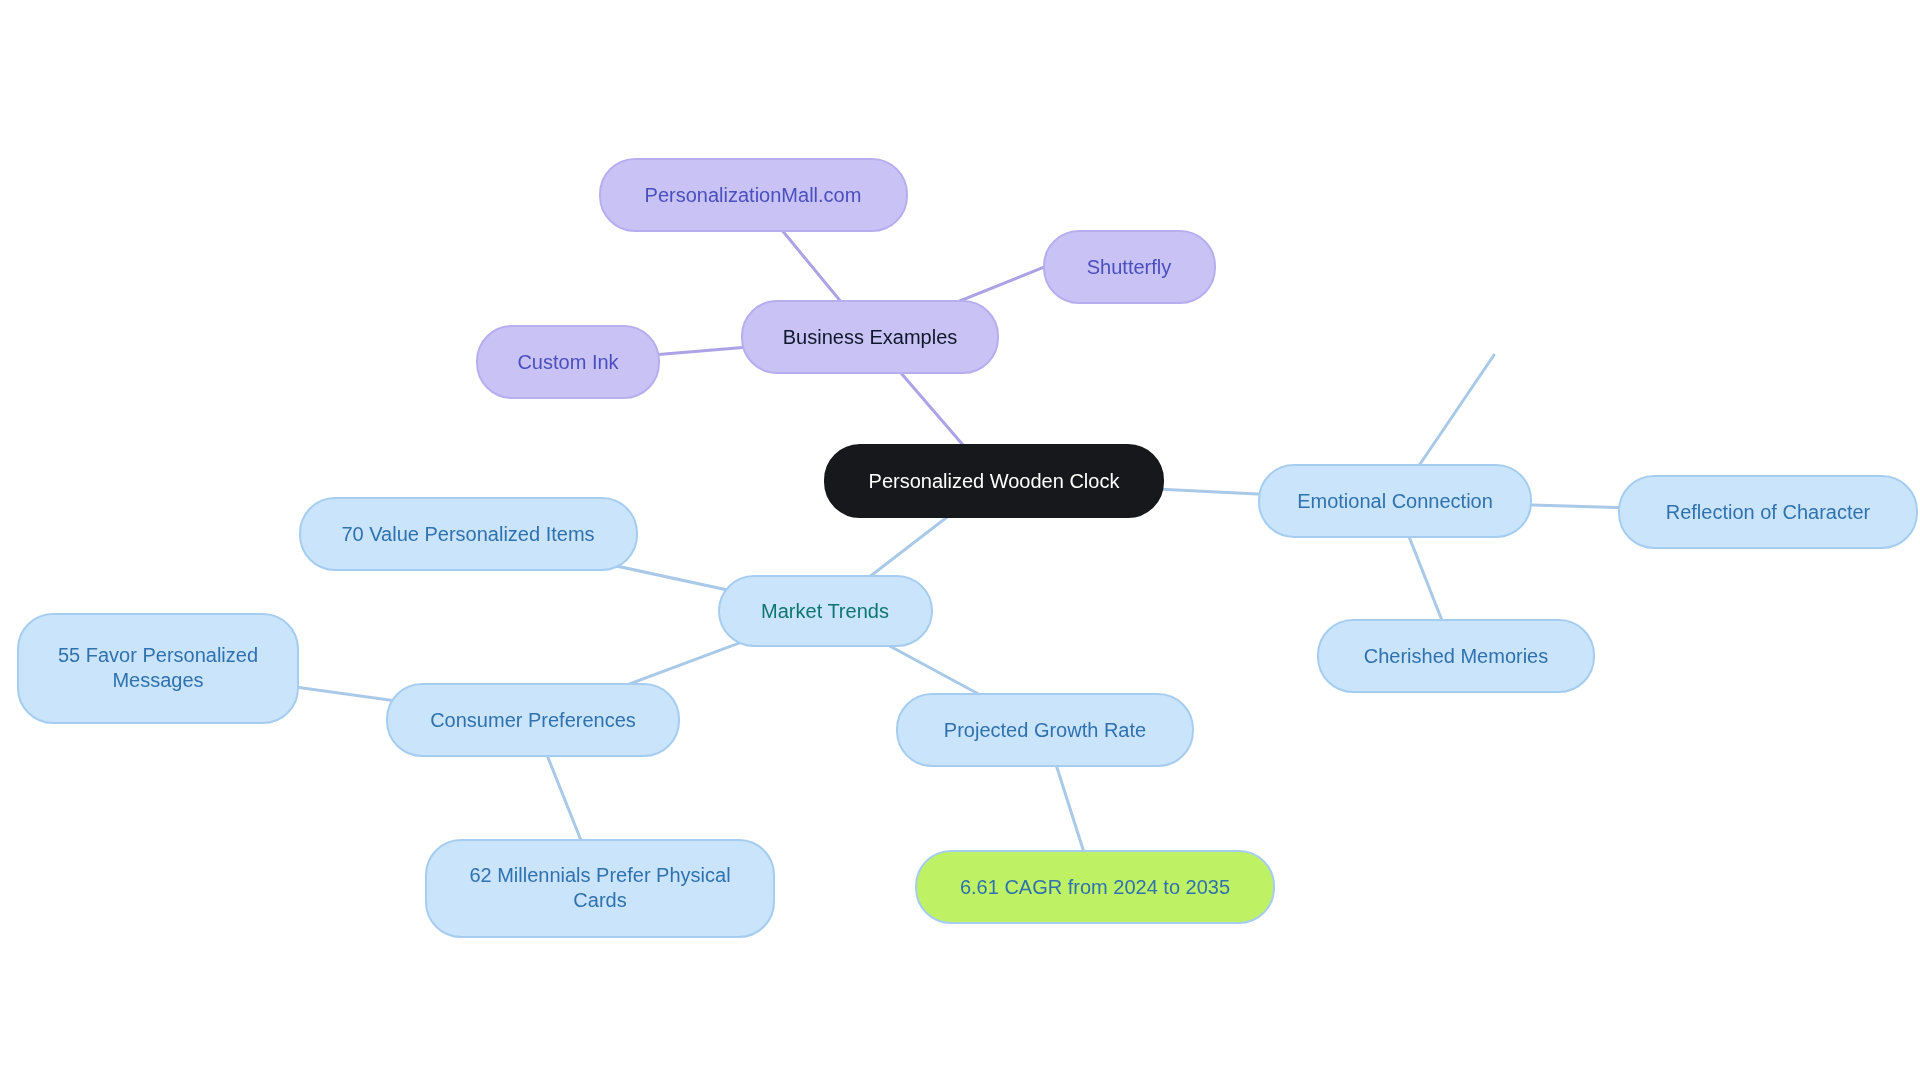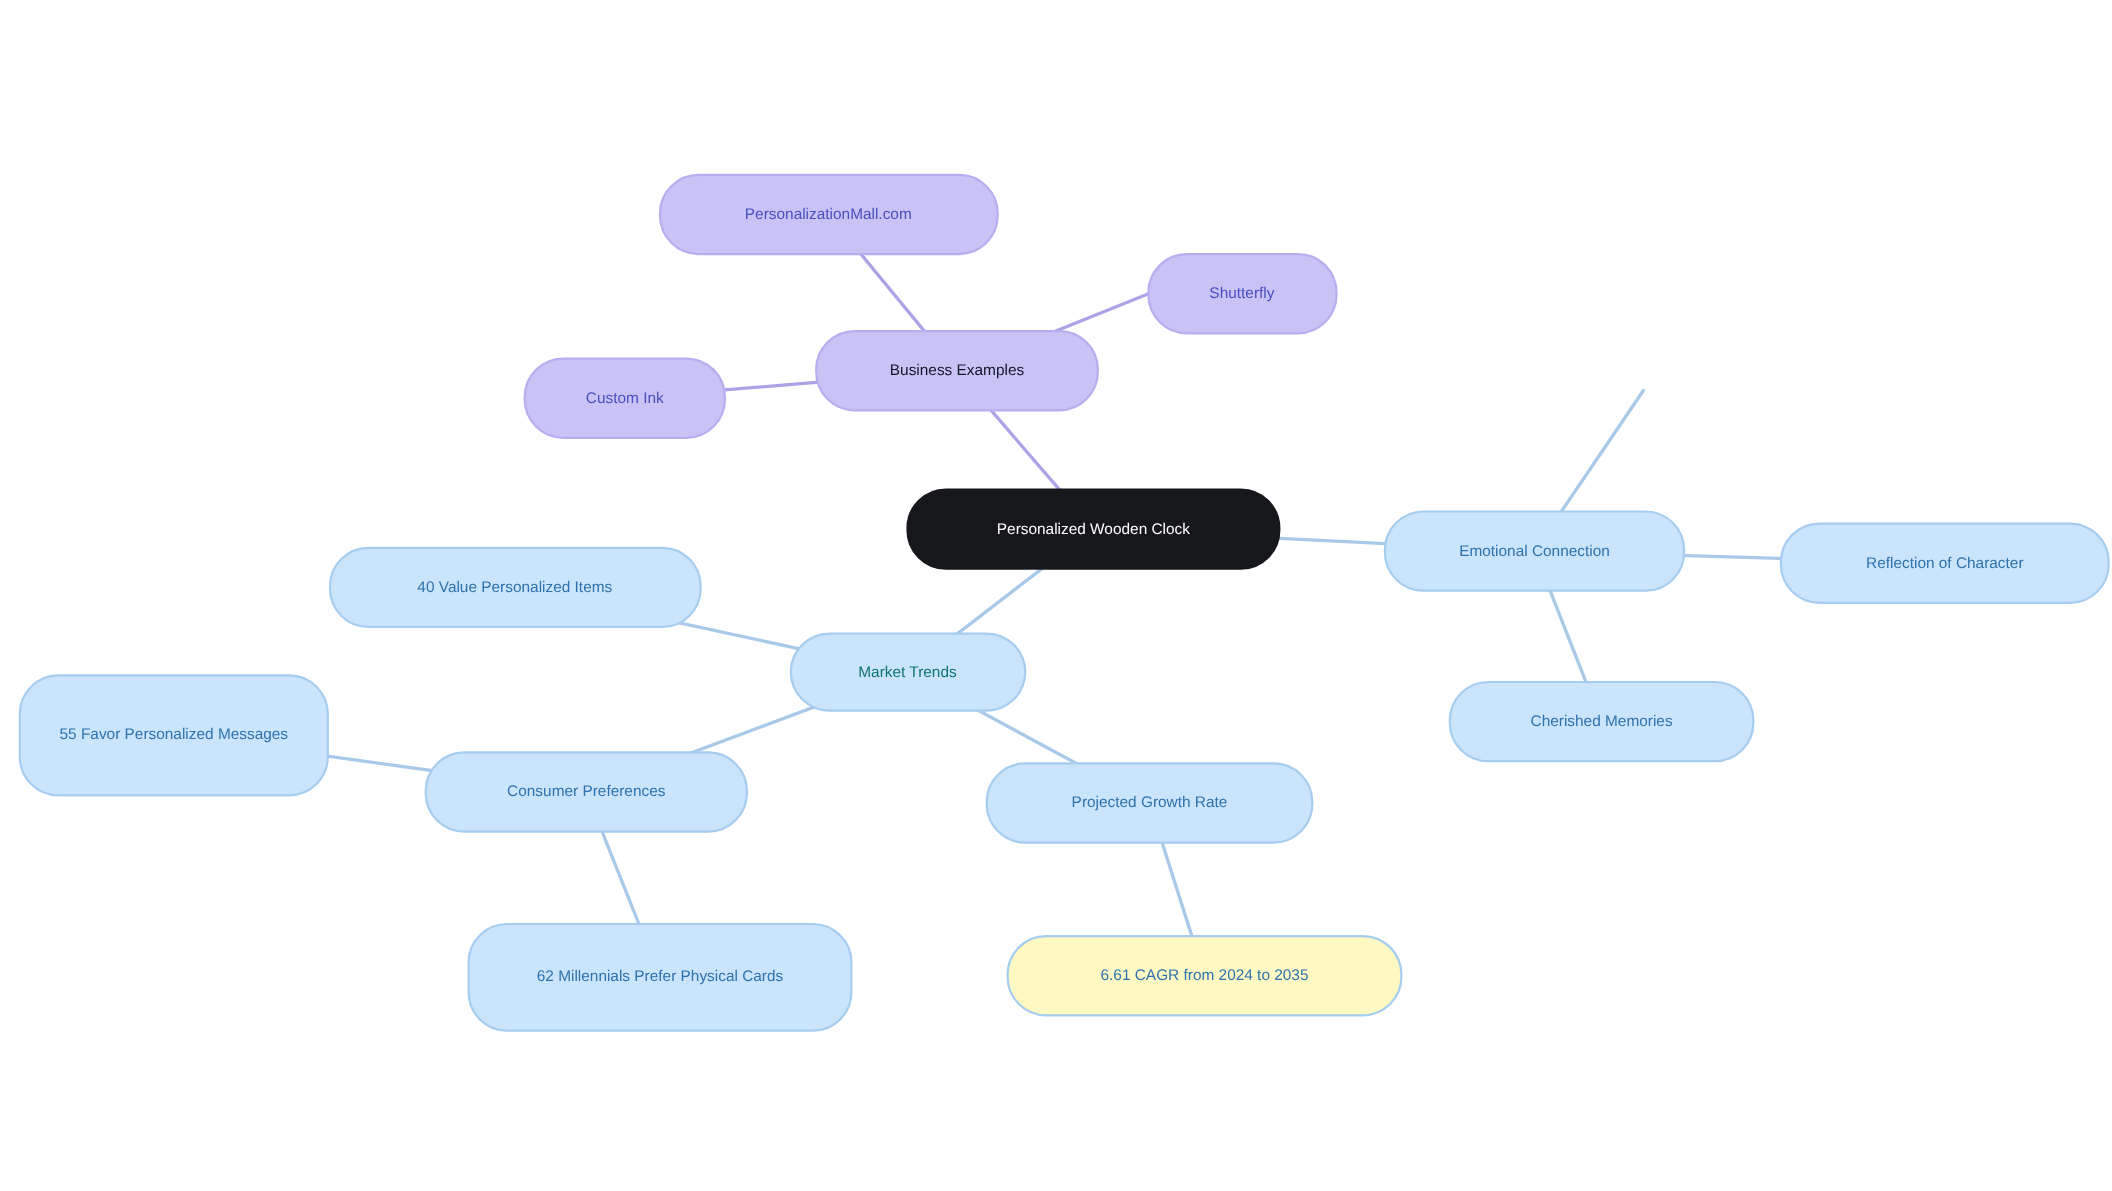--- a/index.html
+++ b/index.html
@@ -25,21 +25,21 @@
   }
   .node {
     position: absolute;
     box-sizing: border-box;
     display: flex;
     align-items: center;
     justify-content: center;
     text-align: center;
     border-radius: 36px;
     border: 2px solid transparent;
-    font-size: 14px;
+    font-size: 20px;
     font-weight: 500;
     line-height: 1.25;
     padding: 0 18px;
     cursor: pointer;
     user-select: none;
   }
   .node span {
     display: block;
   }
 </style>
@@ -86,30 +86,30 @@
     <div class="node" style="left: 1618px; top: 475px; width: 300px; height: 74px; background: rgb(201, 228, 251); border-color: rgb(166, 205, 240); color: rgb(47, 114, 174);">
       <span>Reflection of Character</span>
     </div>
     <div class="node" style="left: 1317px; top: 619px; width: 278px; height: 74px; background: rgb(201, 228, 251); border-color: rgb(166, 205, 240); color: rgb(47, 114, 174);">
       <span>Cherished Memories</span>
     </div>
     <div class="node" style="left: 717.5px; top: 575px; width: 215px; height: 72px; background: rgb(201, 228, 251); border-color: rgb(166, 205, 240); color: #0f766e;">
       <span>Market Trends</span>
     </div>
     <div class="node" style="left: 298.5px; top: 497px; width: 339px; height: 74px; background: rgb(201, 228, 251); border-color: rgb(166, 205, 240); color: rgb(47, 114, 174);">
-      <span>40 Value Personalized Items</span>
+      <span>70 Value Personalized Items</span>
     </div>
     <div class="node" style="left: 17px; top: 612.5px; width: 282px; height: 111px; background: rgb(201, 228, 251); border-color: rgb(166, 205, 240); color: rgb(47, 114, 174);">
       <span>55 Favor Personalized Messages</span>
     </div>
     <div class="node" style="left: 386px; top: 683px; width: 294px; height: 74px; background: rgb(201, 228, 251); border-color: rgb(166, 205, 240); color: rgb(47, 114, 174);">
       <span>Consumer Preferences</span>
     </div>
     <div class="node" style="left: 425px; top: 838.5px; width: 350px; height: 99px; background: rgb(201, 228, 251); border-color: rgb(166, 205, 240); color: rgb(47, 114, 174);">
       <span>62 Millennials Prefer Physical Cards</span>
     </div>
     <div class="node" style="left: 896px; top: 693px; width: 298px; height: 74px; background: rgb(201, 228, 251); border-color: rgb(166, 205, 240); color: rgb(47, 114, 174);">
       <span>Projected Growth Rate</span>
     </div>
-    <div class="node" style="left: 915px; top: 850px; width: 360px; height: 74px; background: #fef9c3; border-color: rgb(166, 205, 240); color: rgb(47, 114, 174); text-align: right;">
+    <div class="node" style="left: 915px; top: 850px; width: 360px; height: 74px; background: #bef264; border-color: rgb(166, 205, 240); color: rgb(47, 114, 174); text-align: right;">
       <span>6.61 CAGR from 2024 to 2035</span>
     </div>
   </div>
 
 </body></html>

